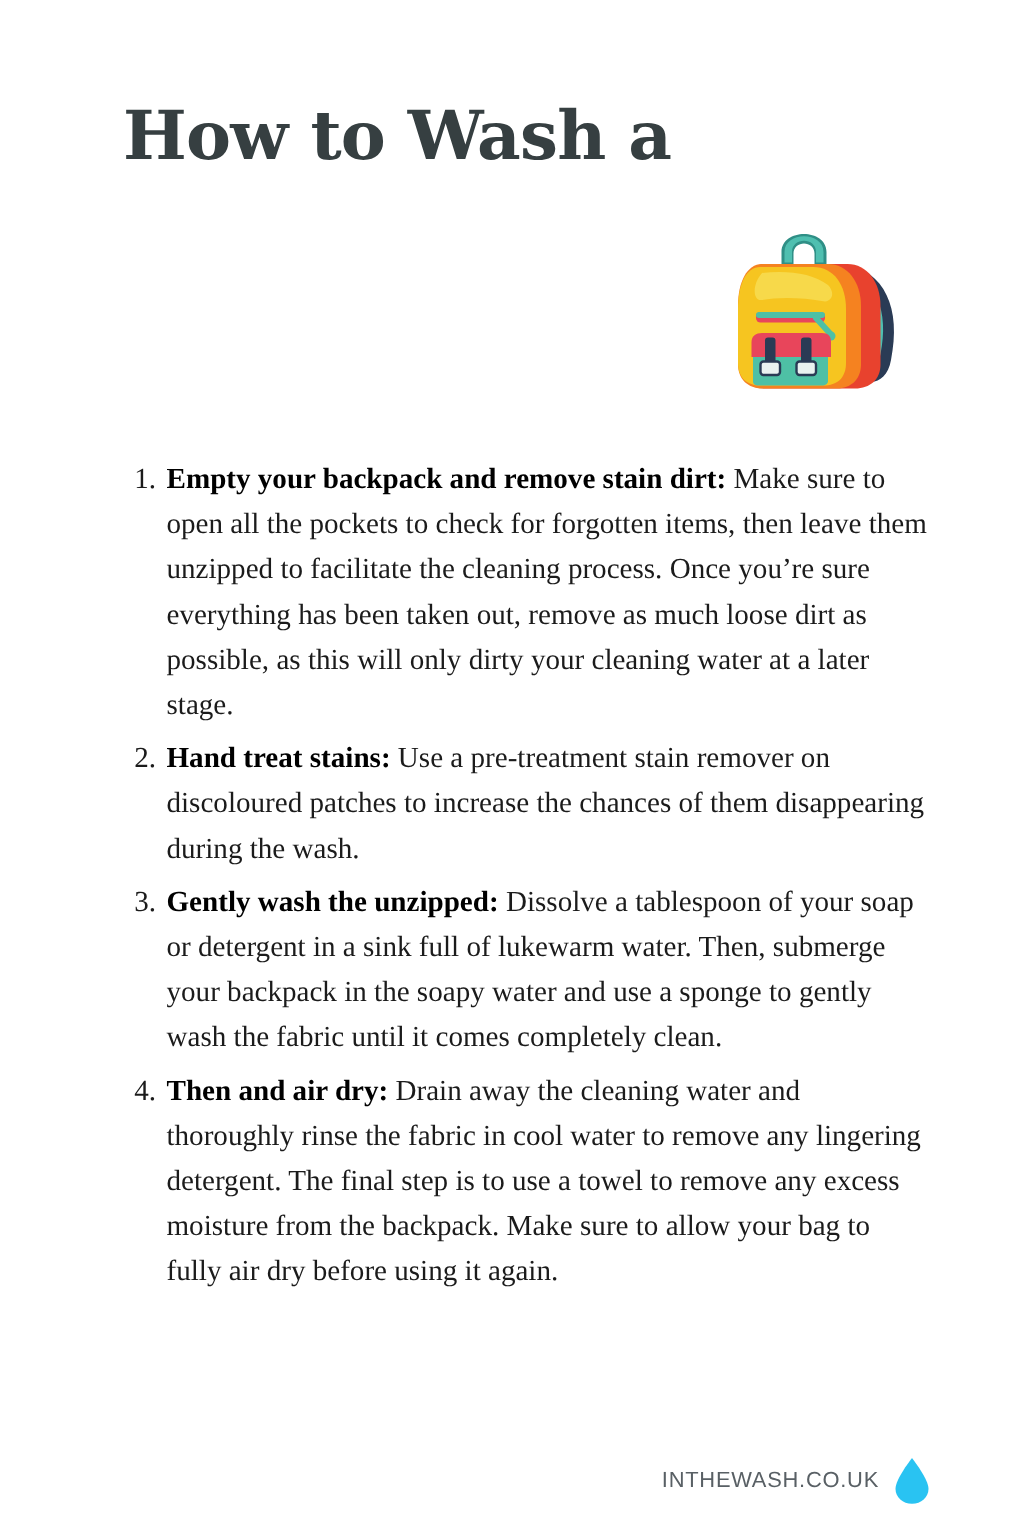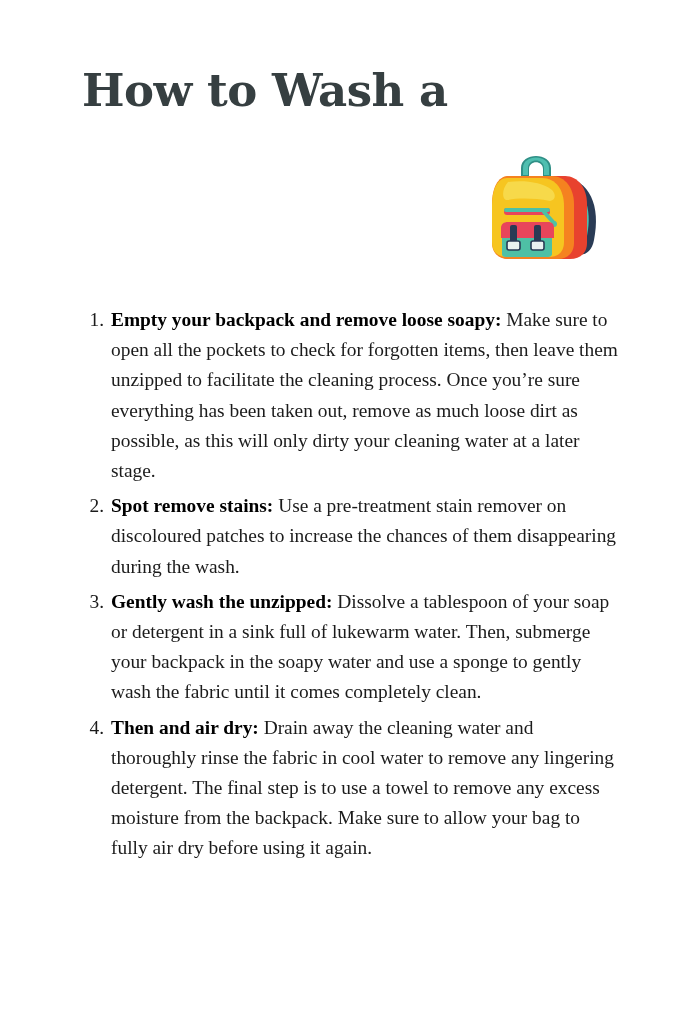--- a/index.html
+++ b/index.html
@@ -175,33 +175,41 @@
         <rect x="41" y="113" width="13" height="9" rx="2" fill="#e9f2f0" stroke="#2a3b55" stroke-width="1.6"></rect>
         <rect x="65" y="113" width="13" height="9" rx="2" fill="#e9f2f0" stroke="#2a3b55" stroke-width="1.6"></rect>
       </svg>
     </div>
   </div>
 
   <ol class="steps">
 
     <li class="step">
       <span class="step-num">1.</span>
-      <span class="step-lead">Empty your backpack and remove loose soapy:</span><span class="step-body"> Make sure to open all the pockets to check for forgotten items, then leave them unzipped to facilitate the cleaning process. Once you’re sure everything has been taken out, remove as much loose dirt as possible, as this will only dirty your cleaning water at a later stage.</span>
+      <span class="step-lead">Empty your backpack and remove stain dirt:</span><span class="step-body"> Make sure to open all the pockets to check for forgotten items, then leave them unzipped to facilitate the cleaning process. Once you’re sure everything has been taken out, remove as much loose dirt as possible, as this will only dirty your cleaning water at a later stage.</span>
     </li>
 
     <li class="step">
       <span class="step-num">2.</span>
-      <span class="step-lead">Spot remove stains:</span><span class="step-body"> Use a pre-treatment stain remover on discoloured patches to increase the chances of them disappearing during the wash.</span>
+      <span class="step-lead">Hand treat stains:</span><span class="step-body"> Use a pre-treatment stain remover on discoloured patches to increase the chances of them disappearing during the wash.</span>
     </li>
 
     <li class="step">
       <span class="step-num">3.</span>
       <span class="step-lead">Gently wash the unzipped:</span><span class="step-body"> Dissolve a tablespoon of your soap or detergent in a sink full of lukewarm water. Then, submerge your backpack in the soapy water and use a sponge to gently wash the fabric until it comes completely clean.</span>
     </li>
 
     <li class="step">
       <span class="step-num">4.</span>
       <span class="step-lead">Then and air dry:</span><span class="step-body"> Drain away the cleaning water and thoroughly rinse the fabric in cool water to remove any lingering detergent. The final step is to use a towel to remove any excess moisture from the backpack. Make sure to allow your bag to fully air dry before using it again.</span>
     </li>
   </ol>
 
+  <div class="footer">
+    <div class="brand">
+      <span class="brand-text">INTHEWASH.CO.UK</span>
+      <svg class="brand-drop" viewBox="0 0 26 32" xmlns="http://www.w3.org/2000/svg">
+        <path d="M13 1 C13 1, 2 15, 2 21.5 C2 27.3, 6.9 31.5, 13 31.5 C19.1 31.5, 24 27.3, 24 21.5 C24 15, 13 1, 13 1 Z" fill="#29c3f2"></path>
+      </svg>
+    </div>
+  </div>
 
 </div>
 
 </body></html>

